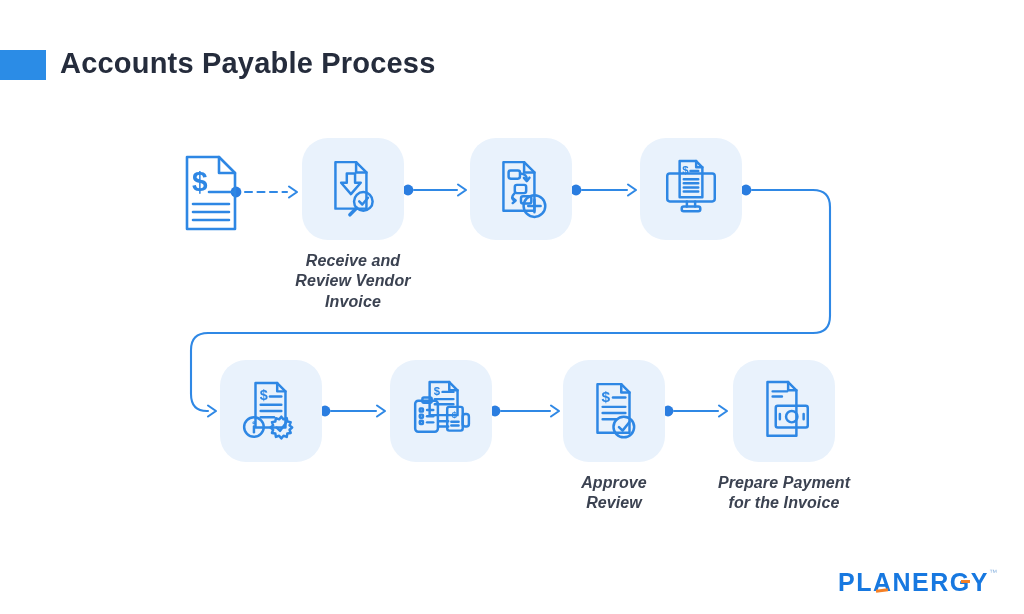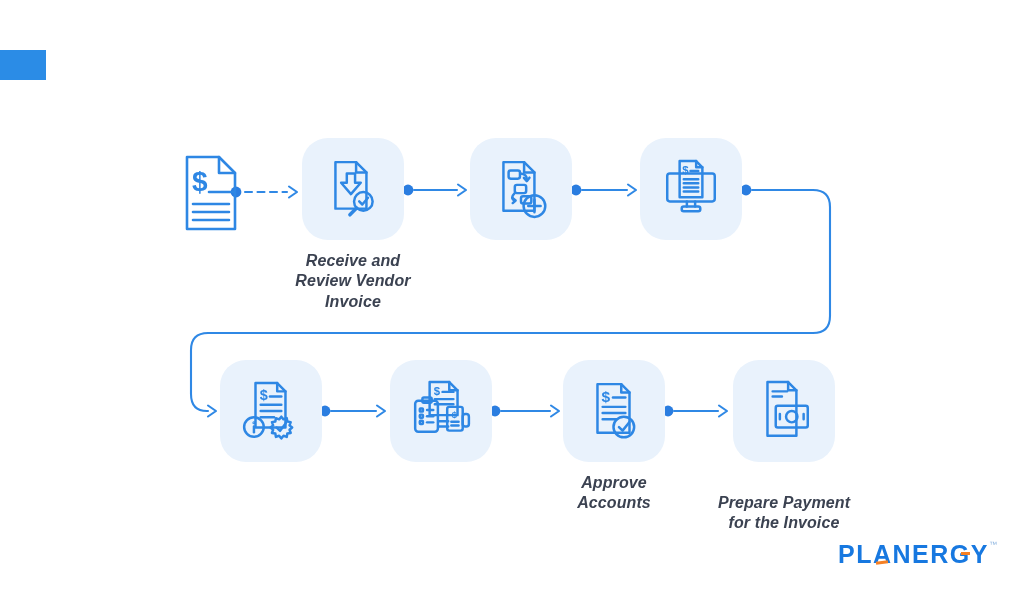--- a/index.html
+++ b/index.html
@@ -26,39 +26,40 @@
     fill:none;stroke:#2e87e4;stroke-width:2.4;stroke-linecap:round;stroke-linejoin:round;
   }
   svg.ic text{fill:#2e87e4;stroke:none;font-family:"Liberation Sans",sans-serif;font-weight:700;}
   
   .overlay{position:absolute;left:0;top:0;pointer-events:none;}
   .overlay .ln{fill:none;stroke:#2f88e5;stroke-width:2.1;stroke-linecap:round;stroke-linejoin:round;}
   .overlay .dot{fill:#2a7de0;stroke:none;}
   .overlay .dash{stroke-dasharray:7 5.5;}
   
   .logo{
-    position:absolute;left:838px;top:540px;font-size:25px;font-weight:700;color:#1778e0;
+    position:absolute;left:838px;top:568px;font-size:25px;font-weight:700;color:#1778e0;
     letter-spacing:1.5px;white-space:nowrap;
   }
   .logo span{position:relative;}
   .logo .la::after{
     content:"";position:absolute;left:3px;bottom:4px;width:12px;height:3.2px;background:#f58025;
     transform:rotate(-7deg);
   }
   .logo .lg::after{
     content:"";position:absolute;right:1px;top:12px;width:9px;height:3.2px;background:#f58025;
   }
   .logo .tm{font-size:8px;font-weight:400;vertical-align:top;color:#8fb6e0;letter-spacing:0;}
 </style>
 </head>
 <body>
 
 <div class="canvas">
 
   <div class="accent-bar"></div>
+  <div class="page-title">Accounts Payable Process</div>
 
   <svg class="overlay" width="1024" height="614" viewBox="0 0 1024 614">
 
     <circle class="dot" cx="236" cy="192" r="5.4"></circle>
     <path class="ln dash" d="M 245 192 H 287"></path>
     <path class="ln" d="M 289 186.5 L 297 192 L 289 197.5"></path>
 
     <circle class="dot" cx="408" cy="190" r="5.4"></circle>
     <path class="ln" d="M 414 190 H 457"></path>
     <path class="ln" d="M 458 184.5 L 466 190 L 458 195.5"></path>
@@ -178,30 +179,30 @@
       <path d="M 14 4 H 37 L 45 12 V 51 H 14 Z"></path>
       <path d="M 37 4 V 12 H 45"></path>
       <text x="18" y="21.5" font-size="15">$</text>
       <path d="M 29 17 H 41"></path>
       <path d="M 19 26 H 41 M 19 32 H 41 M 19 38 H 33"></path>
       <circle cx="39.5" cy="45.5" r="10" fill="#e9f2fc"></circle>
       <path d="M 34.8 45.5 L 38.3 49 L 44.8 40.8"></path>
     </svg>
   </div>
   <div class="step-label" style="left:514px;top:473px;">Approve
-Accounts</div>
+Review</div>
 
   <div class="step-box" style="left:733px;top:360px;">
     <svg class="ic" width="62" height="62" viewBox="0 0 60 60">
       <path d="M 14 2 H 34 L 42 10 V 54 H 14 Z"></path>
       <path d="M 34 2 V 10 H 42"></path>
       <path d="M 19 11 H 33 M 19 16 H 28"></path>
       <rect x="22" y="25" width="31" height="21" rx="2" fill="#ffffff"></rect>
       <circle cx="37.5" cy="35.5" r="5.5"></circle>
       <path d="M 26 33 V 38 M 49 33 V 38"></path>
     </svg>
   </div>
-  <div class="step-label" style="left:684px;top:473px;margin-top:20px;">Prepare Payment
+  <div class="step-label" style="left:684px;top:473px;">Prepare Payment
 for the Invoice</div>
 
   <div class="logo"><span>PL</span><span class="la">A</span><span>NER</span><span class="lg">G</span><span>Y</span><span class="tm">™</span></div>
 
 </div>
 
 </body></html>

